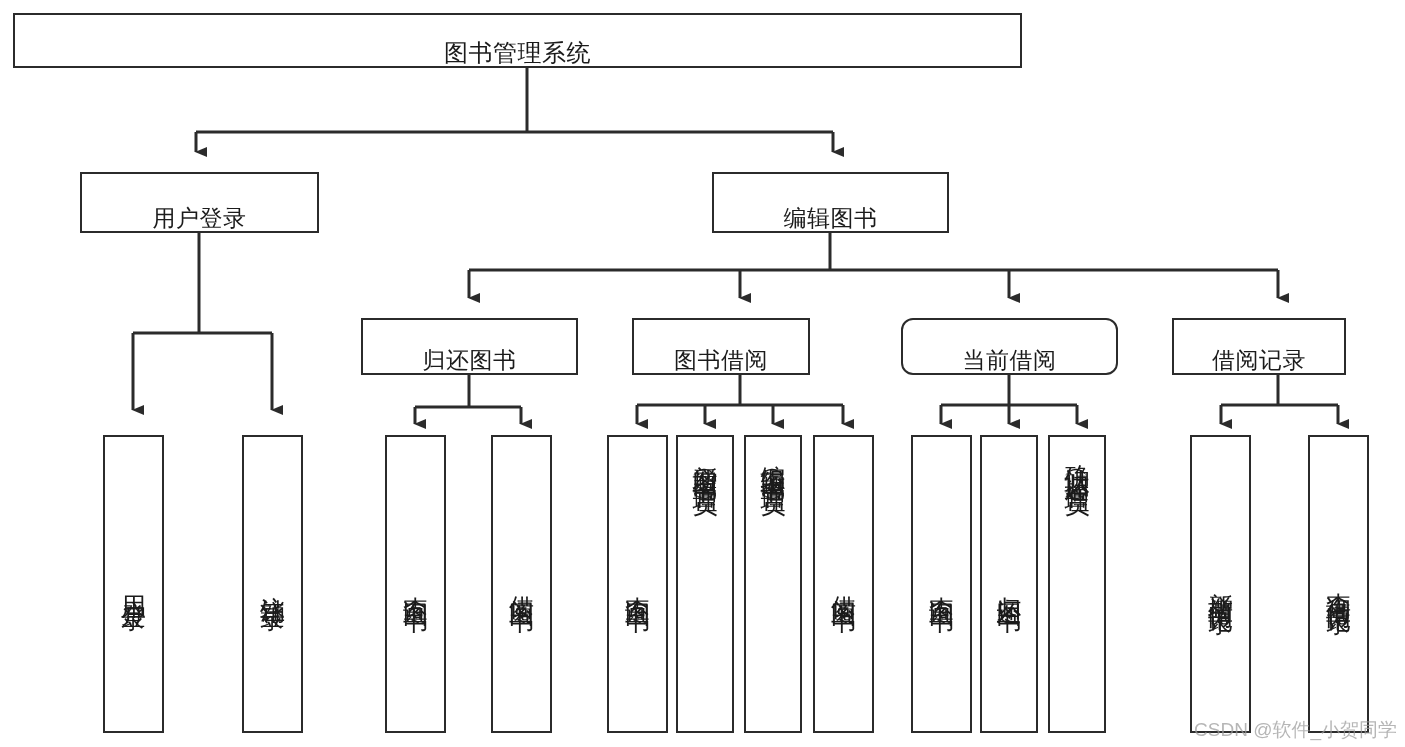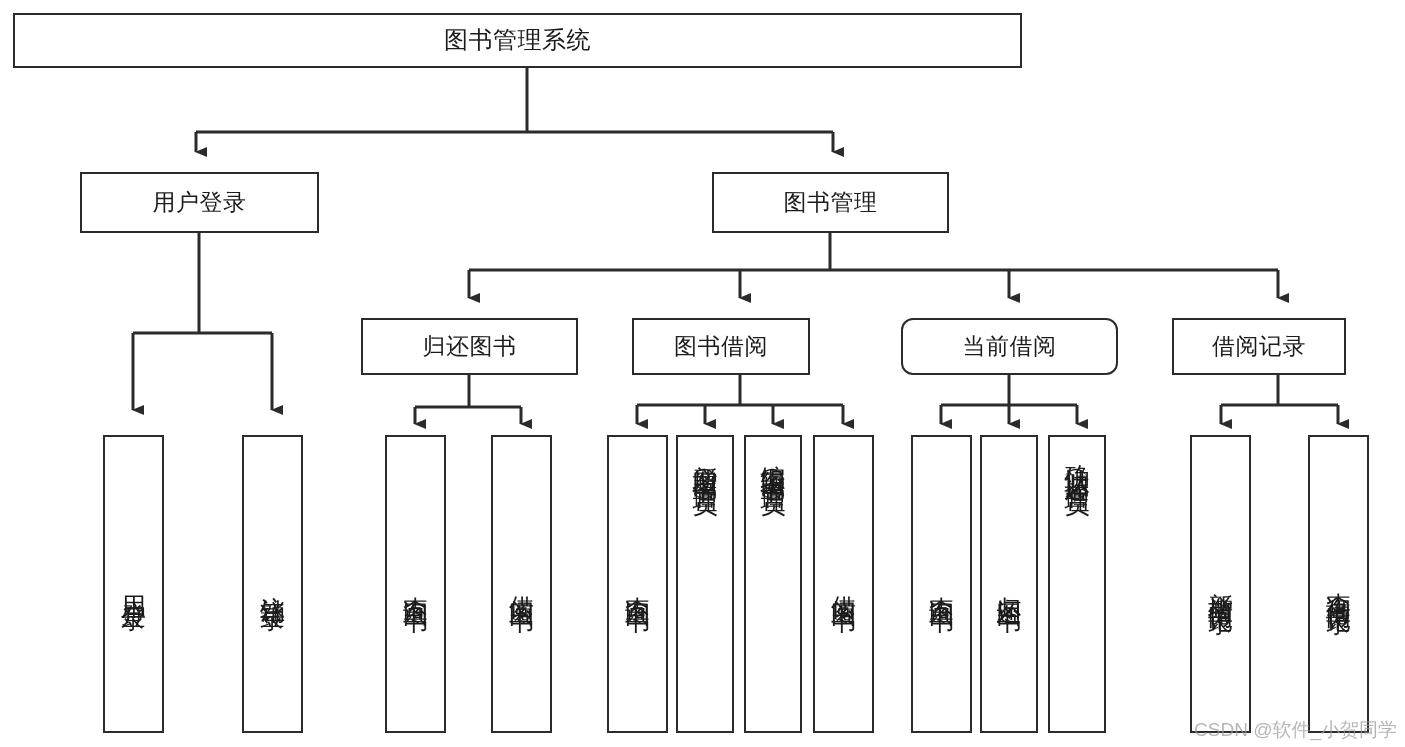--- a/index.html
+++ b/index.html
@@ -23,21 +23,21 @@
     width: 1405px;
     height: 747px;
     pointer-events: none;
   }
   .node {
     position: absolute;
     box-sizing: border-box;
     border: 2.5px solid #2b2b2b;
     background: #ffffff;
     display: flex;
-    align-items: center;
+    align-items: flex-end;
     justify-content: center;
     color: #1b1b1b;
     z-index: 2;
   }
   .node .lbl {
     display: block;
     text-align: center;
     line-height: 1.04;
     letter-spacing: 0.5px;
     white-space: pre;
@@ -139,21 +139,21 @@
 
   <div class="node horiz root" style="left:13px; top:13px; width:1009px; height:55px;">
     <span class="lbl">图书管理系统</span>
   </div>
 
   <div class="node horiz" style="left:80px; top:172px; width:239px; height:61px;">
     <span class="lbl">用户登录</span>
   </div>
 
   <div class="node horiz" style="left:712px; top:172px; width:237px; height:61px;">
-    <span class="lbl">图书管理</span>
+    <span class="lbl">编辑图书</span>
   </div>
 
   <div class="node horiz" style="left:361px; top:318px; width:217px; height:57px;">
     <span class="lbl">归还图书</span>
   </div>
 
   <div class="node horiz" style="left:632px; top:318px; width:178px; height:57px;">
     <span class="lbl">图书借阅</span>
   </div>
 

